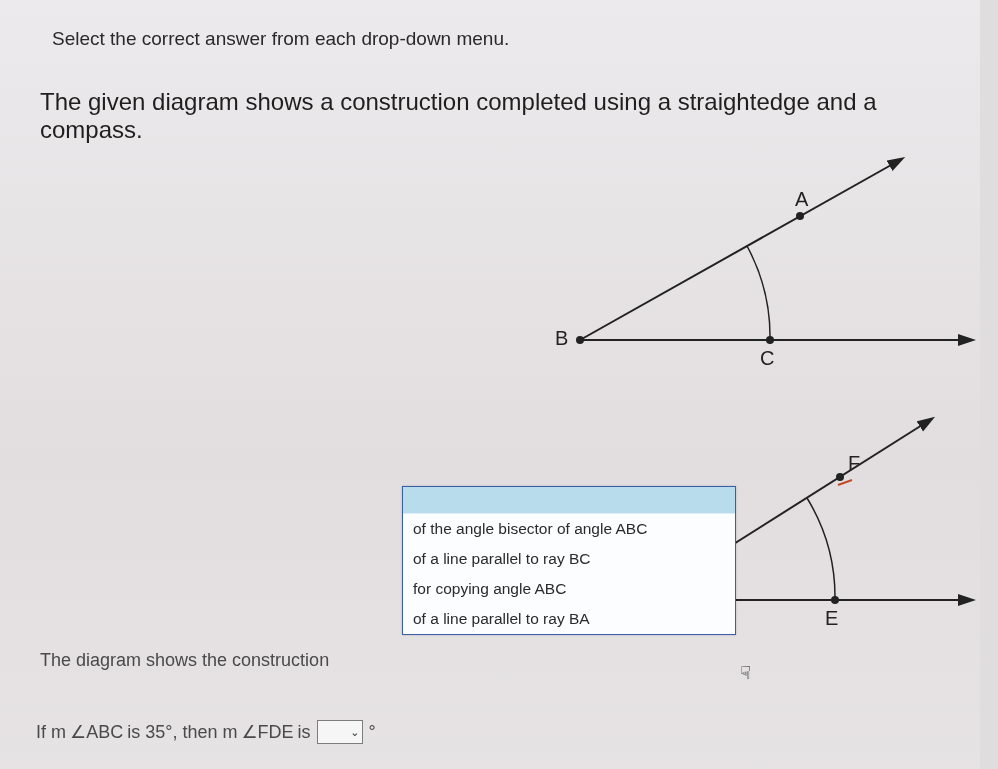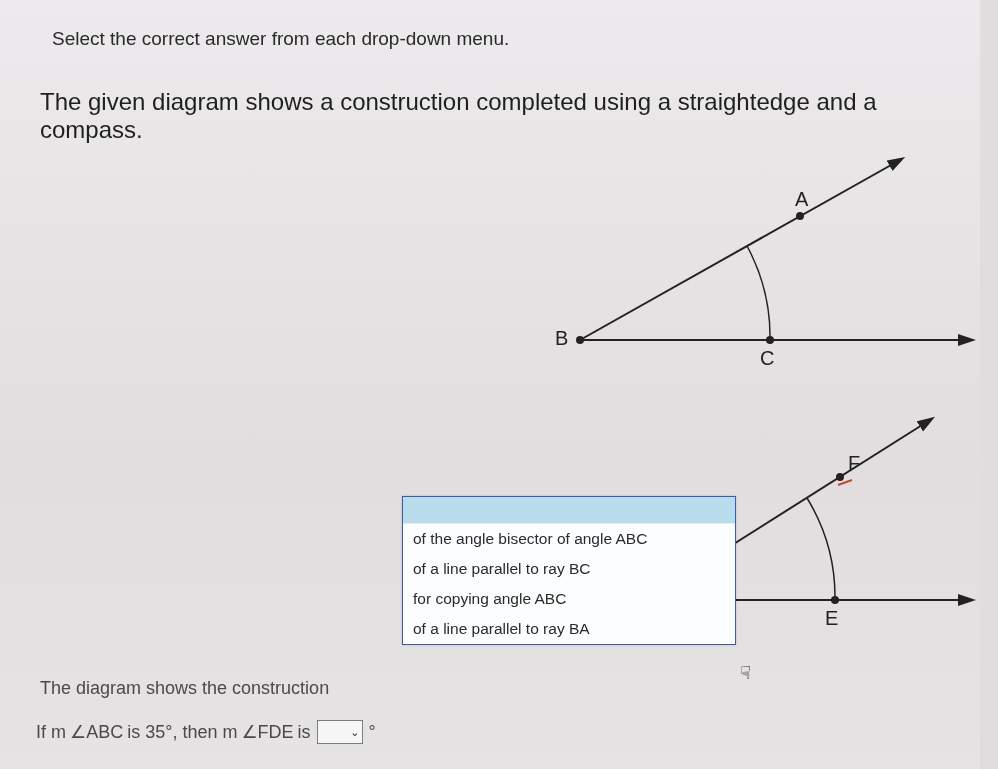--- a/index.html
+++ b/index.html
@@ -35,42 +35,42 @@
   }
   .diagram-area {
     position: absolute;
     top: 140px;
     left: 500px;
     width: 490px;
     height: 500px;
   }
   .dropdown-list {
     position: absolute;
-    top: 496px;
+    top: 486px;
     left: 402px;
     width: 332px;
     background: #fcfdff;
     border: 1px solid #3a5ea8;
     box-shadow: 0 0 2px rgba(0,0,0,0.2);
     z-index: 10;
   }
   .dropdown-list .blank-row {
     height: 26px;
     background: #b9dced;
     border-bottom: 1px solid #dfeef6;
   }
   .dropdown-list .opt {
     padding: 6px 10px 6px 10px;
     font-size: 15.5px;
     color: #2b2b2b;
     cursor: pointer;
   }
   .bottom-text-1 {
     position: absolute;
-    top: 678px;
+    top: 650px;
     left: 40px;
     font-size: 18px;
     color: #4a4a4a;
   }
   .bottom-text-2 {
     position: absolute;
     top: 720px;
     left: 36px;
     font-size: 18px;
     color: #4a4a4a;

